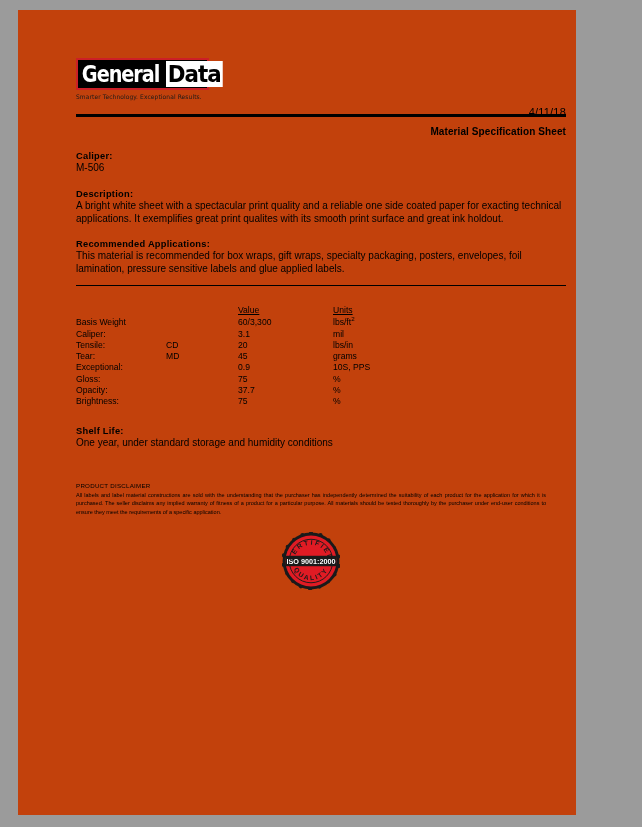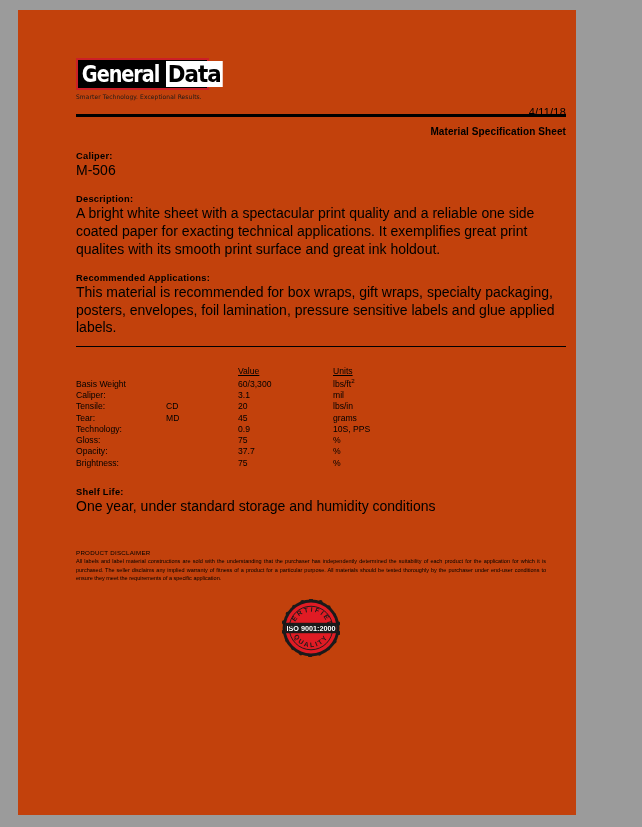--- a/index.html
+++ b/index.html
@@ -120,21 +120,21 @@
     margin-top: 14px;
   }
   .section-heading {
     font-size: 9.3px;
     font-weight: bold;
     color: #000000;
     letter-spacing: 0.25px;
     margin-bottom: 1px;
   }
   .section-body {
-    font-size: 14px;
+    font-size: 10px;
     color: #000000;
     line-height: 1.28;
   }
 
   
   .spec-table {
     margin-top: 19px;
     width: 330px;
     border-collapse: collapse;
     font-size: 8.6px;
@@ -268,21 +268,21 @@
             <td class="col-value">20</td>
             <td class="col-units">lbs/in</td>
           </tr>
           <tr>
             <td class="col-prop">Tear:</td>
             <td class="col-dir">MD</td>
             <td class="col-value">45</td>
             <td class="col-units">grams</td>
           </tr>
           <tr>
-            <td class="col-prop">Technology:</td>
+            <td class="col-prop">Exceptional:</td>
             <td class="col-dir"></td>
             <td class="col-value">0.9</td>
             <td class="col-units">10S, PPS</td>
           </tr>
           <tr>
             <td class="col-prop">Gloss:</td>
             <td class="col-dir"></td>
             <td class="col-value">75</td>
             <td class="col-units">%</td>
           </tr>

